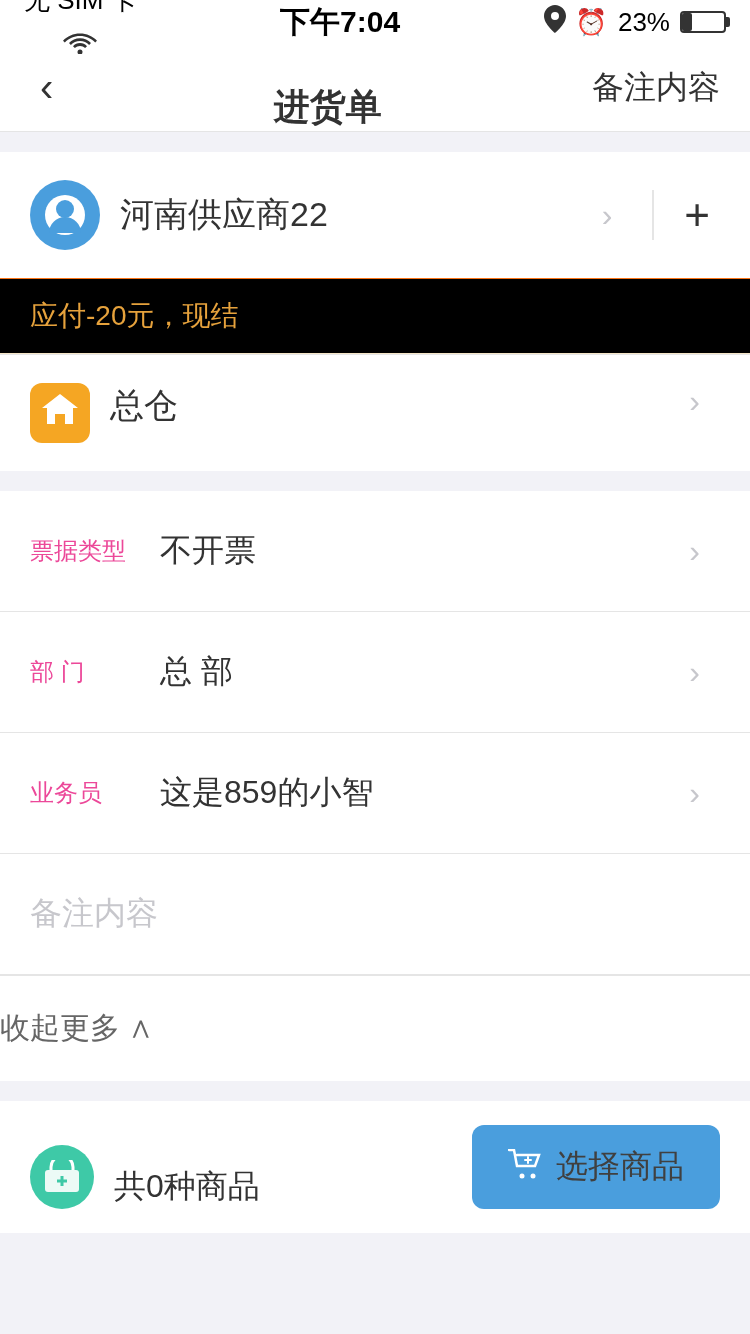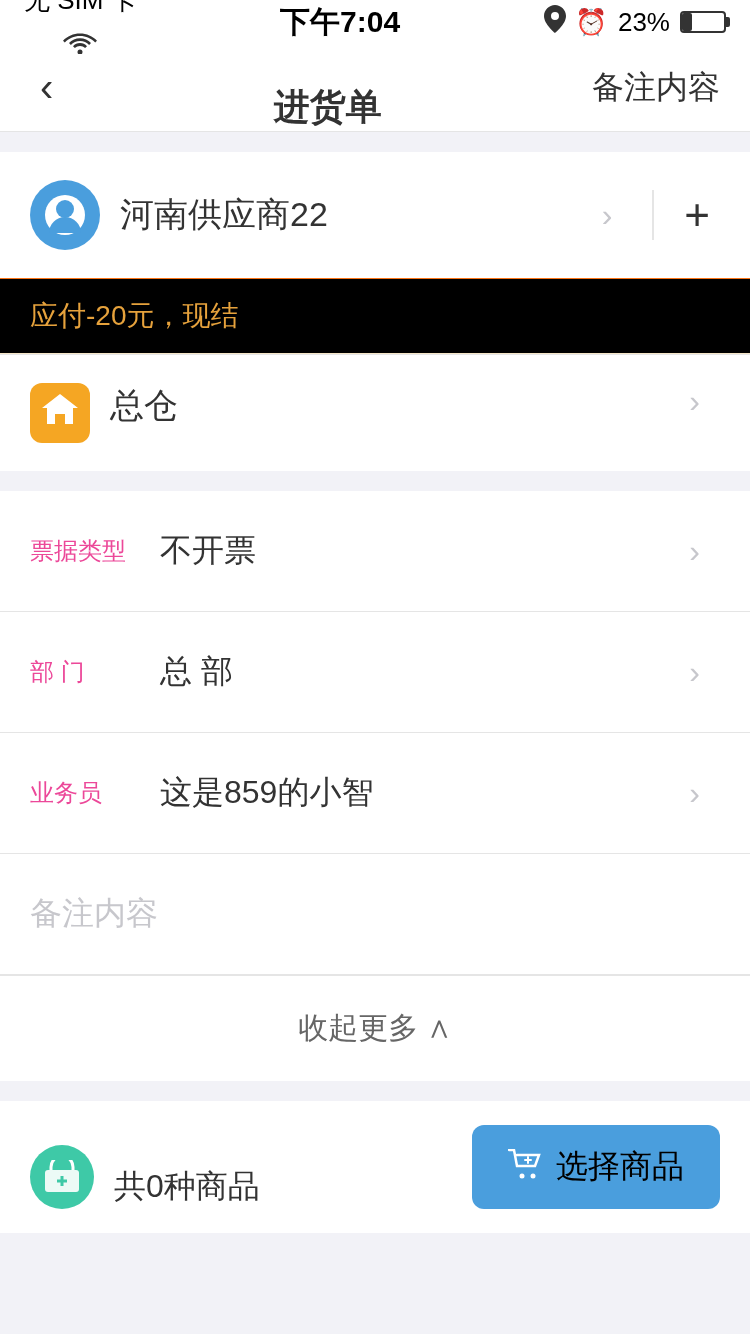--- a/index.html
+++ b/index.html
@@ -224,21 +224,20 @@
     .form-placeholder {
       flex: 1;
       font-size: 32px;
       color: #c7c7cc;
     }
 
     
     .collapse-toggle {
       background: #fff;
       border-top: 1px solid #e5e5e5;
-      text-align: center;
       padding: 32px 0;
       font-size: 30px;
       color: #666;
       cursor: pointer;
     }
 
     
     .bottom-divider {
       height: 20px;
       background: #f2f2f7;
@@ -262,21 +261,21 @@
       margin-right: 20px;
       flex-shrink: 0;
     }
     .product-count {
       flex: 1;
       font-size: 32px;
       color: #333;
     }
     .select-btn {
       background: #4a9edd;
-      color: #000000;
+      color: #404040;
       border: none;
       border-radius: 12px;
       padding: 20px 36px;
       font-size: 32px;
       cursor: pointer;
       display: flex;
       align-items: center;
       gap: 14px;
     }
     .select-btn-icon {

